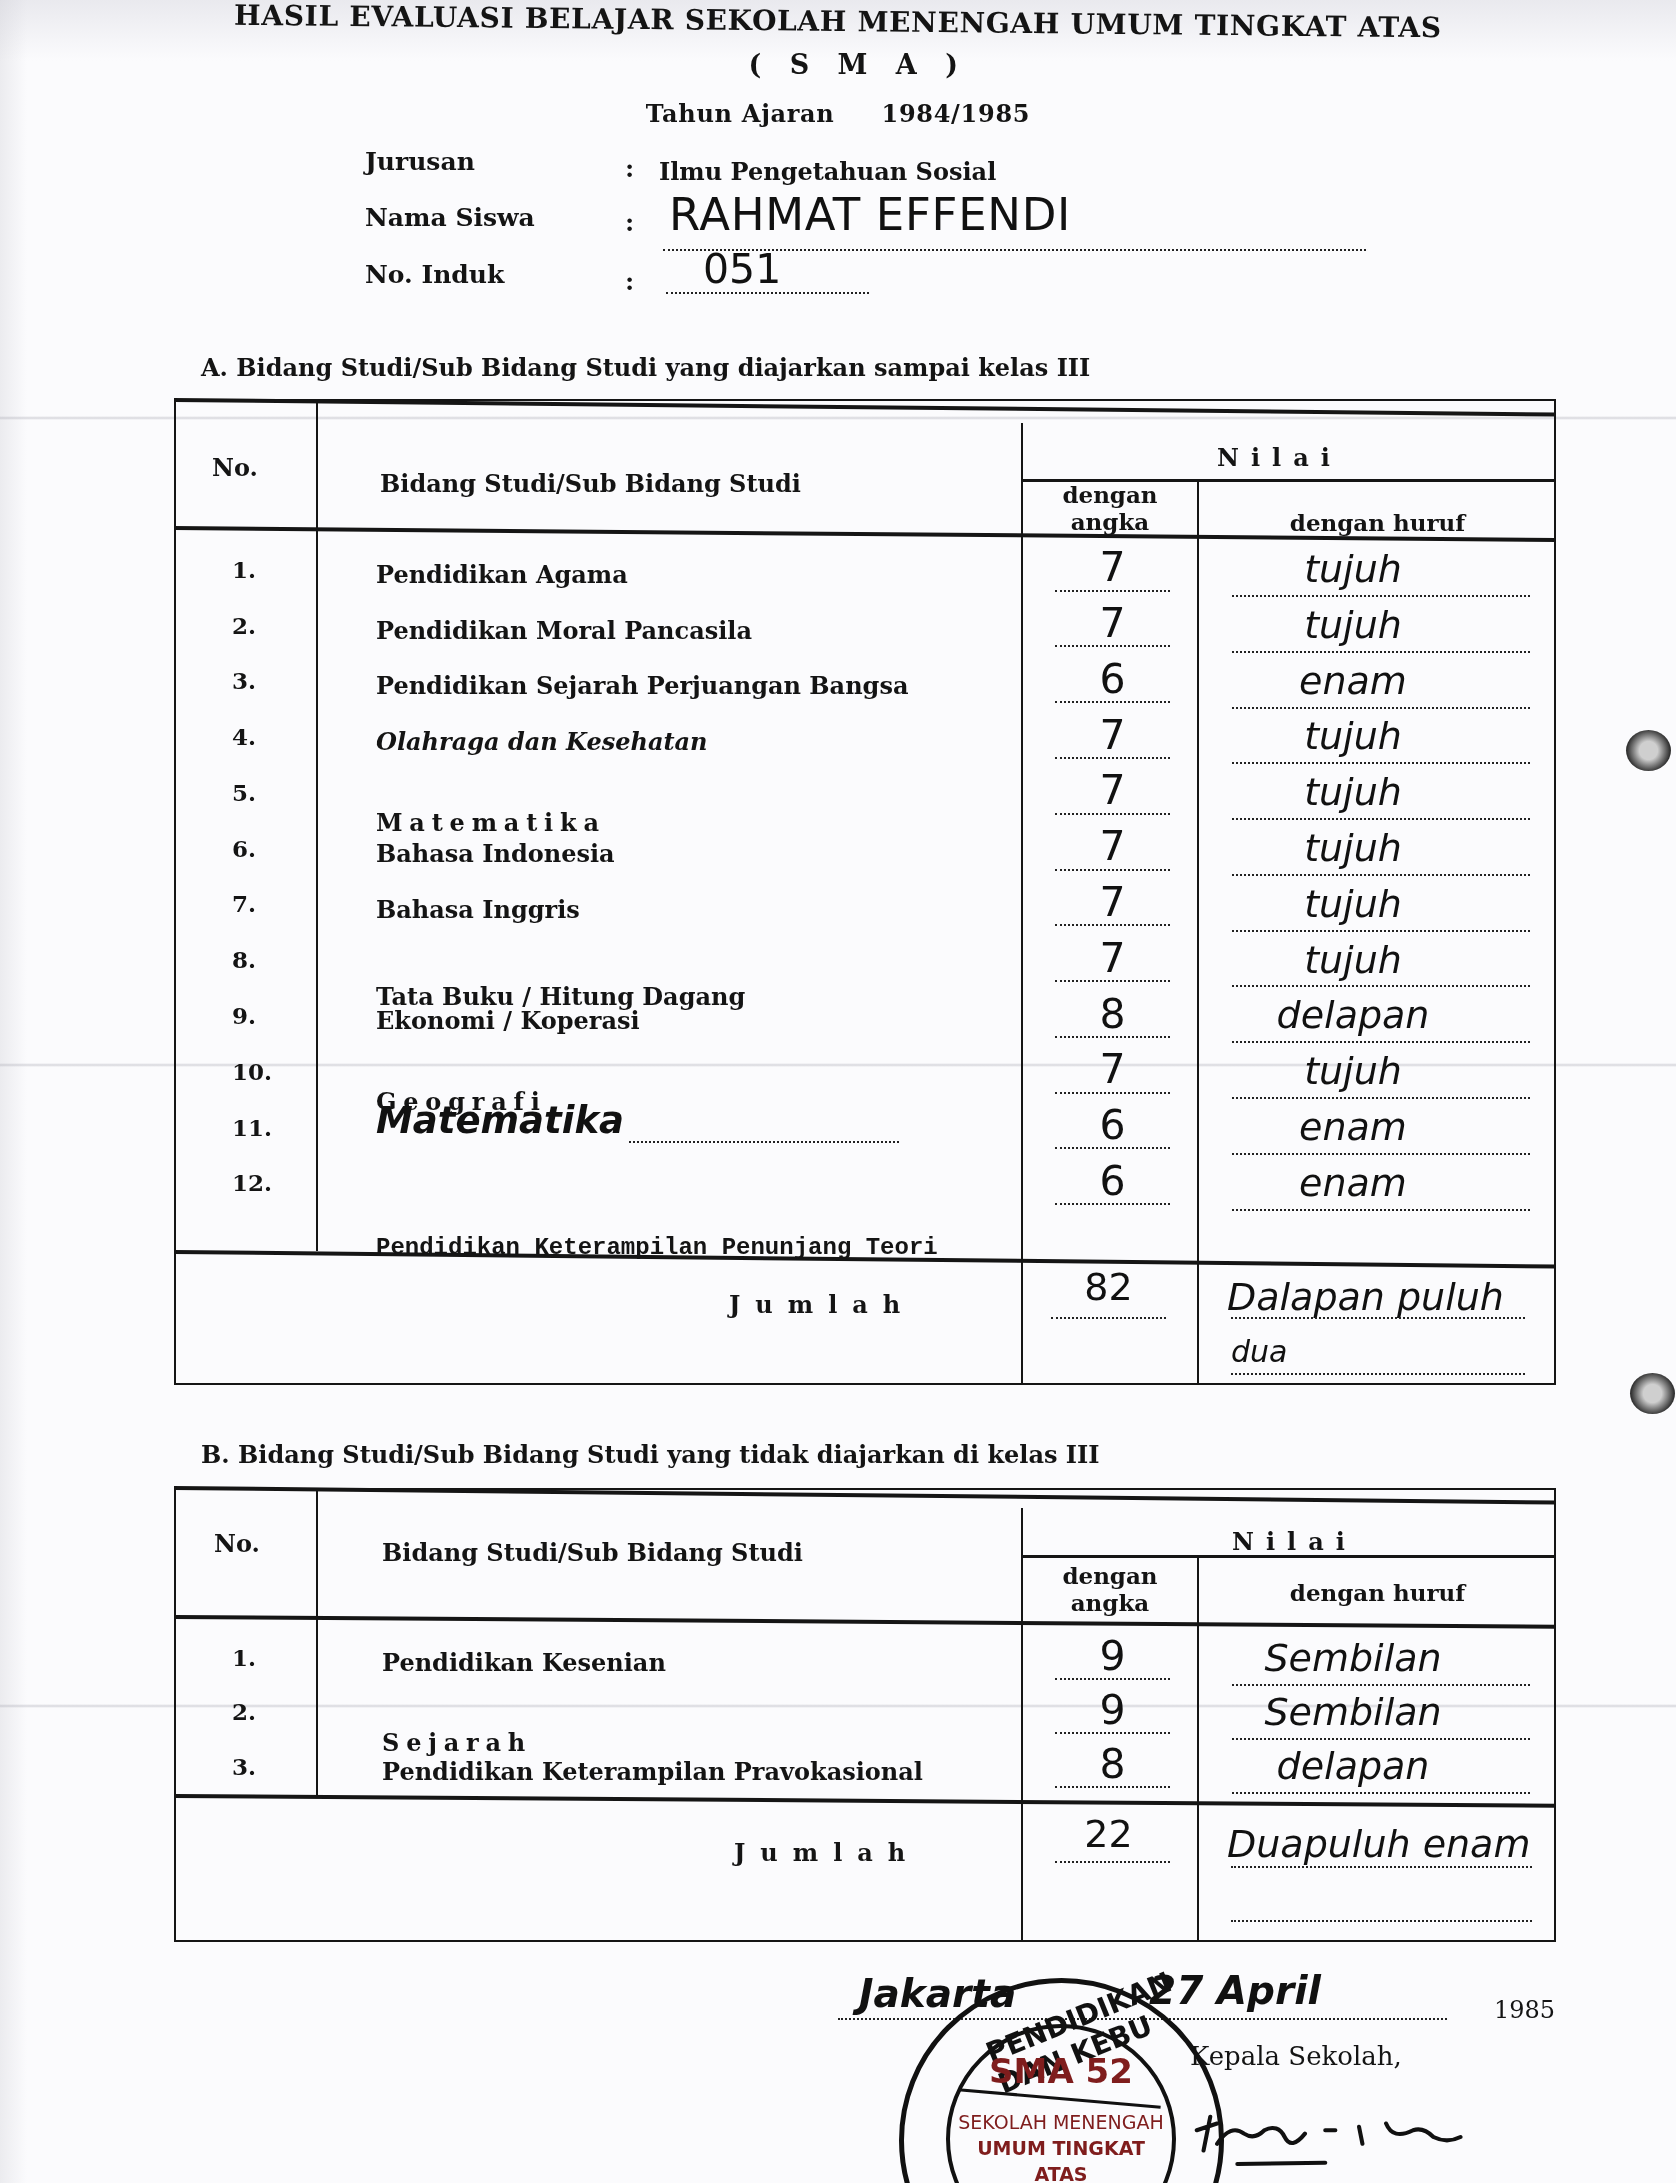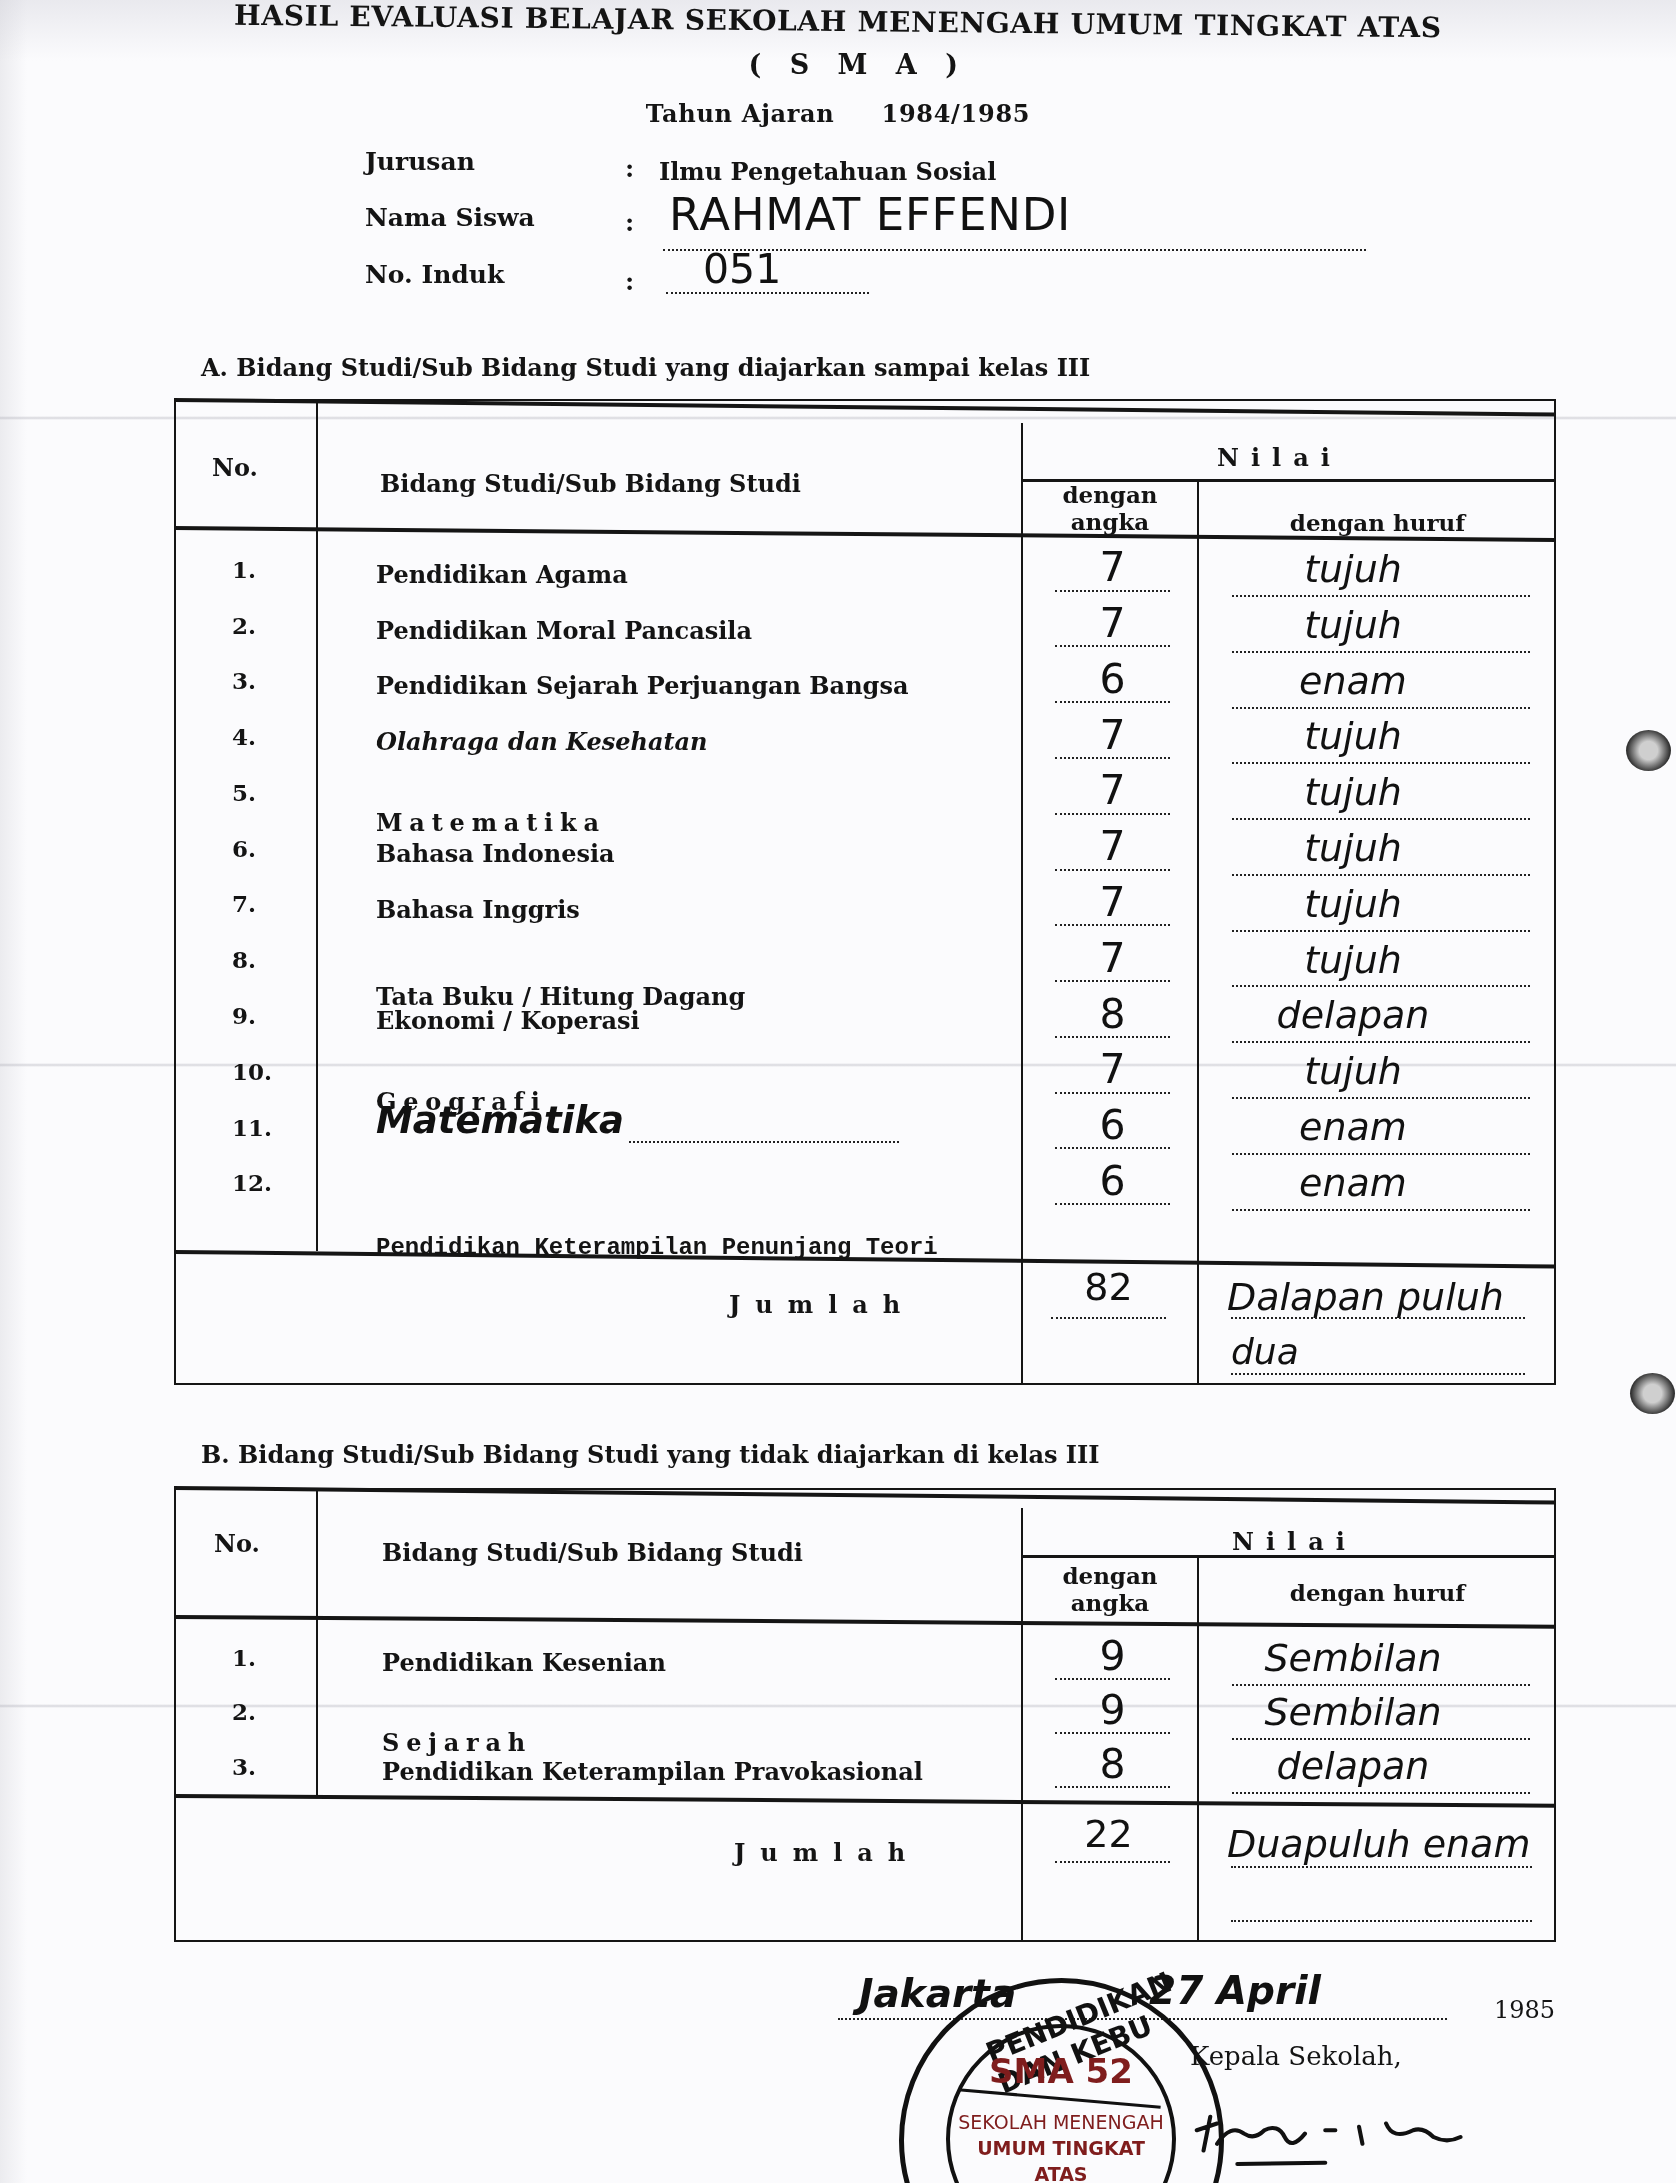--- a/index.html
+++ b/index.html
@@ -234,21 +234,21 @@
       <div class="huruf" style="left:1204px; top:1163px;">enam</div>
       <div class="huruf-dots" style="left:1232px; top:1209px;"></div>
     </div>
   </div>
 
 <div class="cell-text" style="left:729px; top:1290px; letter-spacing:15px;">Jumlah</div>
 <div class="angka" style="left:1051px; top:1266px; font-size:38px;">82</div>
 <div class="angka-dots" style="left:1051px; top:1317px;"></div>
 <div class="huruf" style="left:1227px; top:1277px; width:311px; font-size:38px; text-align:left;">Dalapan puluh</div>
 <div class="huruf-dots" style="left:1231px; top:1317px; width:294px;"></div>
-<div class="huruf" style="left:1231px; top:1331px; width:203px; font-size:36px; text-align:left;">dua</div>
+<div class="huruf" style="left:1231px; top:1331px; width:203px; font-size:30px; text-align:left;">dua</div>
 <div class="huruf-dots" style="left:1231px; top:1373px; width:294px;"></div>
 
 <div class="abs section-heading" style="top:1440px;">B.  Bidang Studi/Sub Bidang Studi yang tidak diajarkan di kelas III</div>
 
 <div class="tbl" style="left:174px; top:1488px; width:1382px; height:454px;"></div>
 <div class="hline" style="left:174px; top:1486px; width:1382px; transform:rotate(0.6deg); transform-origin:left;"></div>
 <div class="hline thin" style="left:1022px; top:1555px; width:534px;"></div>
 <div class="hline" style="left:174px; top:1615px; width:1382px; transform:rotate(0.4deg); transform-origin:left;"></div>
 <div class="hline" style="left:174px; top:1794px; width:1382px; transform:rotate(0.4deg); transform-origin:left;"></div>
 <div class="vline" style="left:316px; top:1488px; height:308px;"></div>

